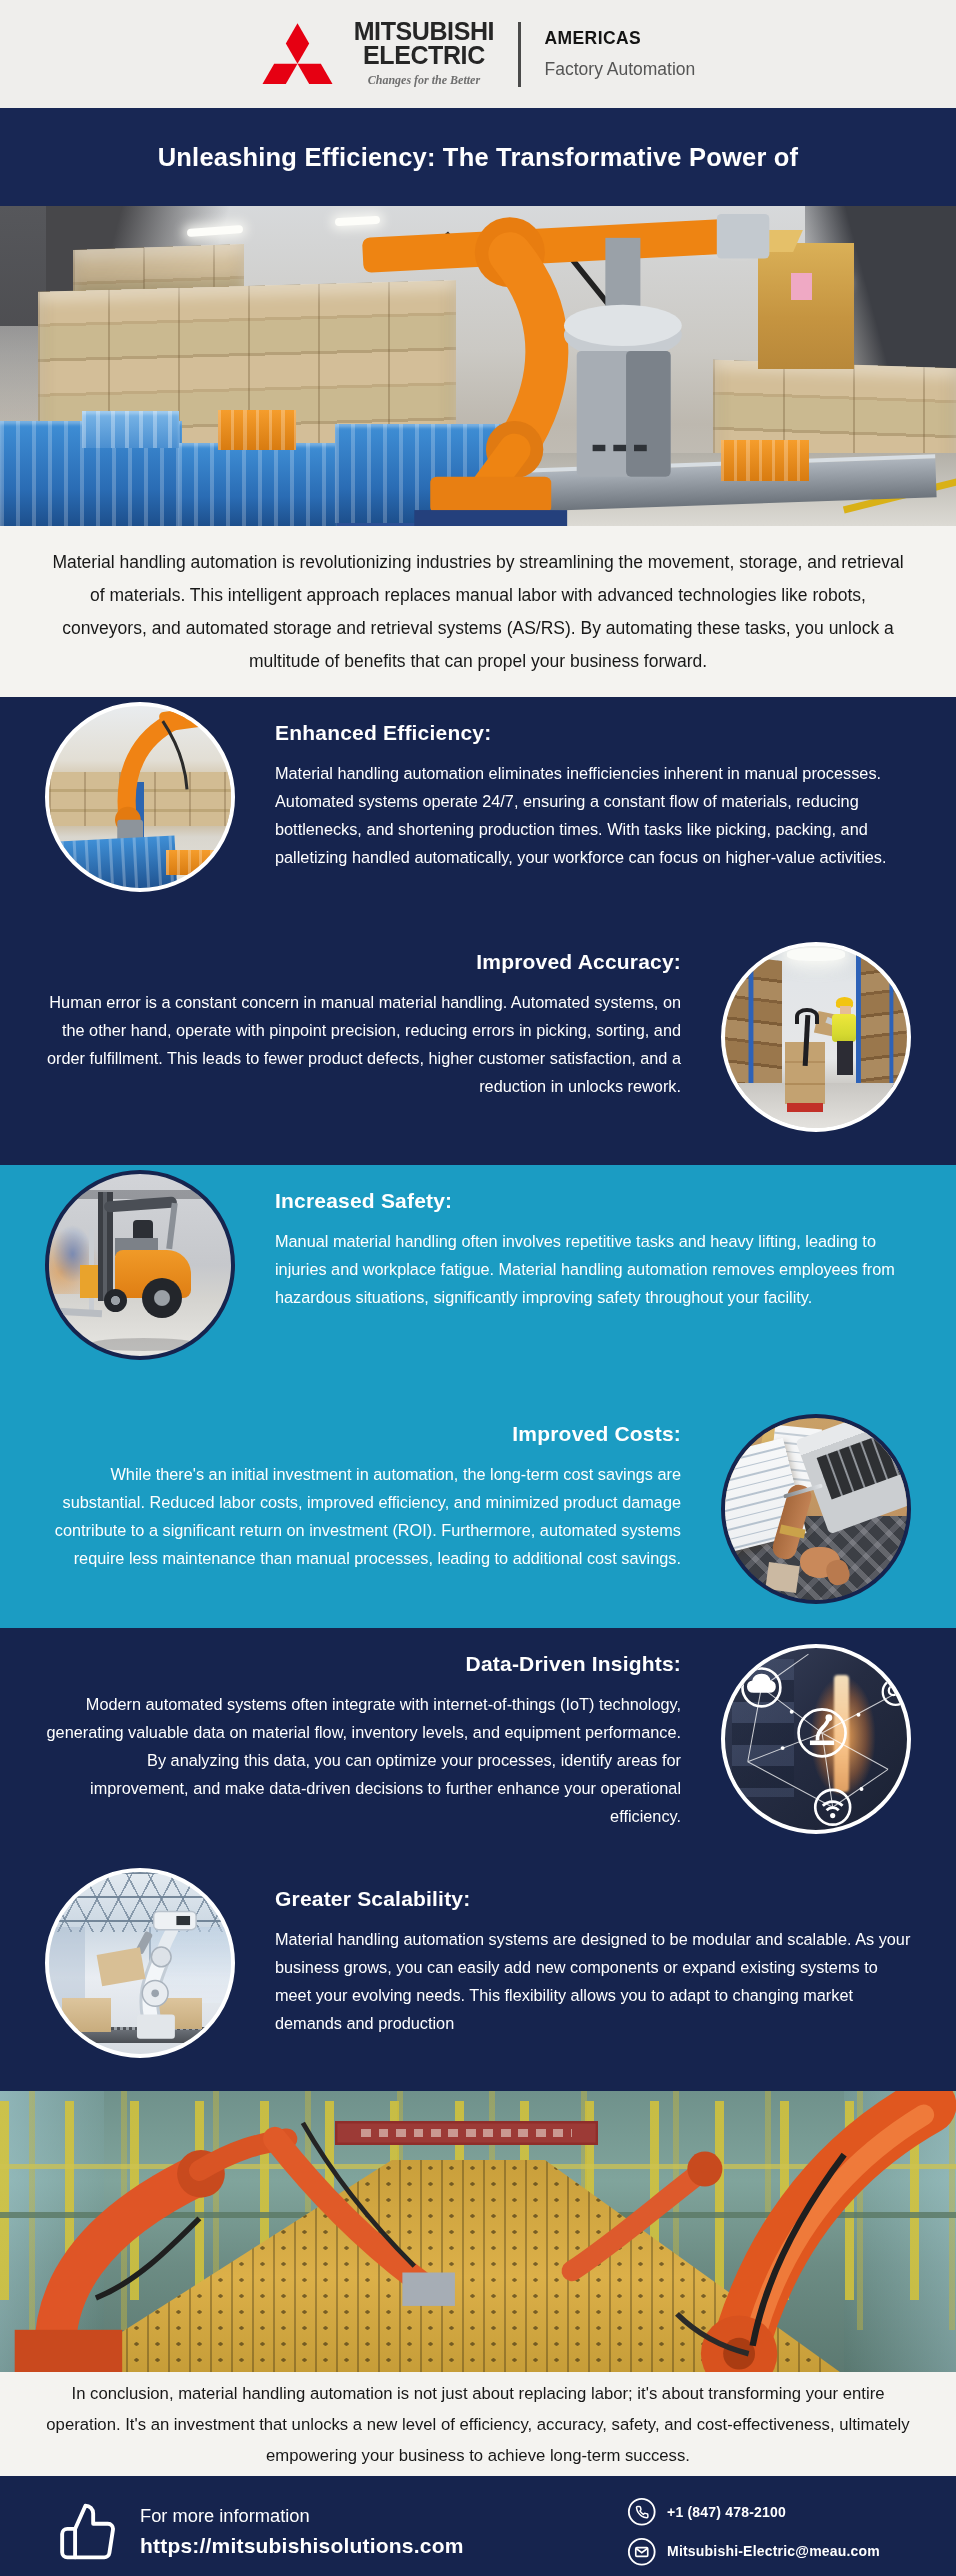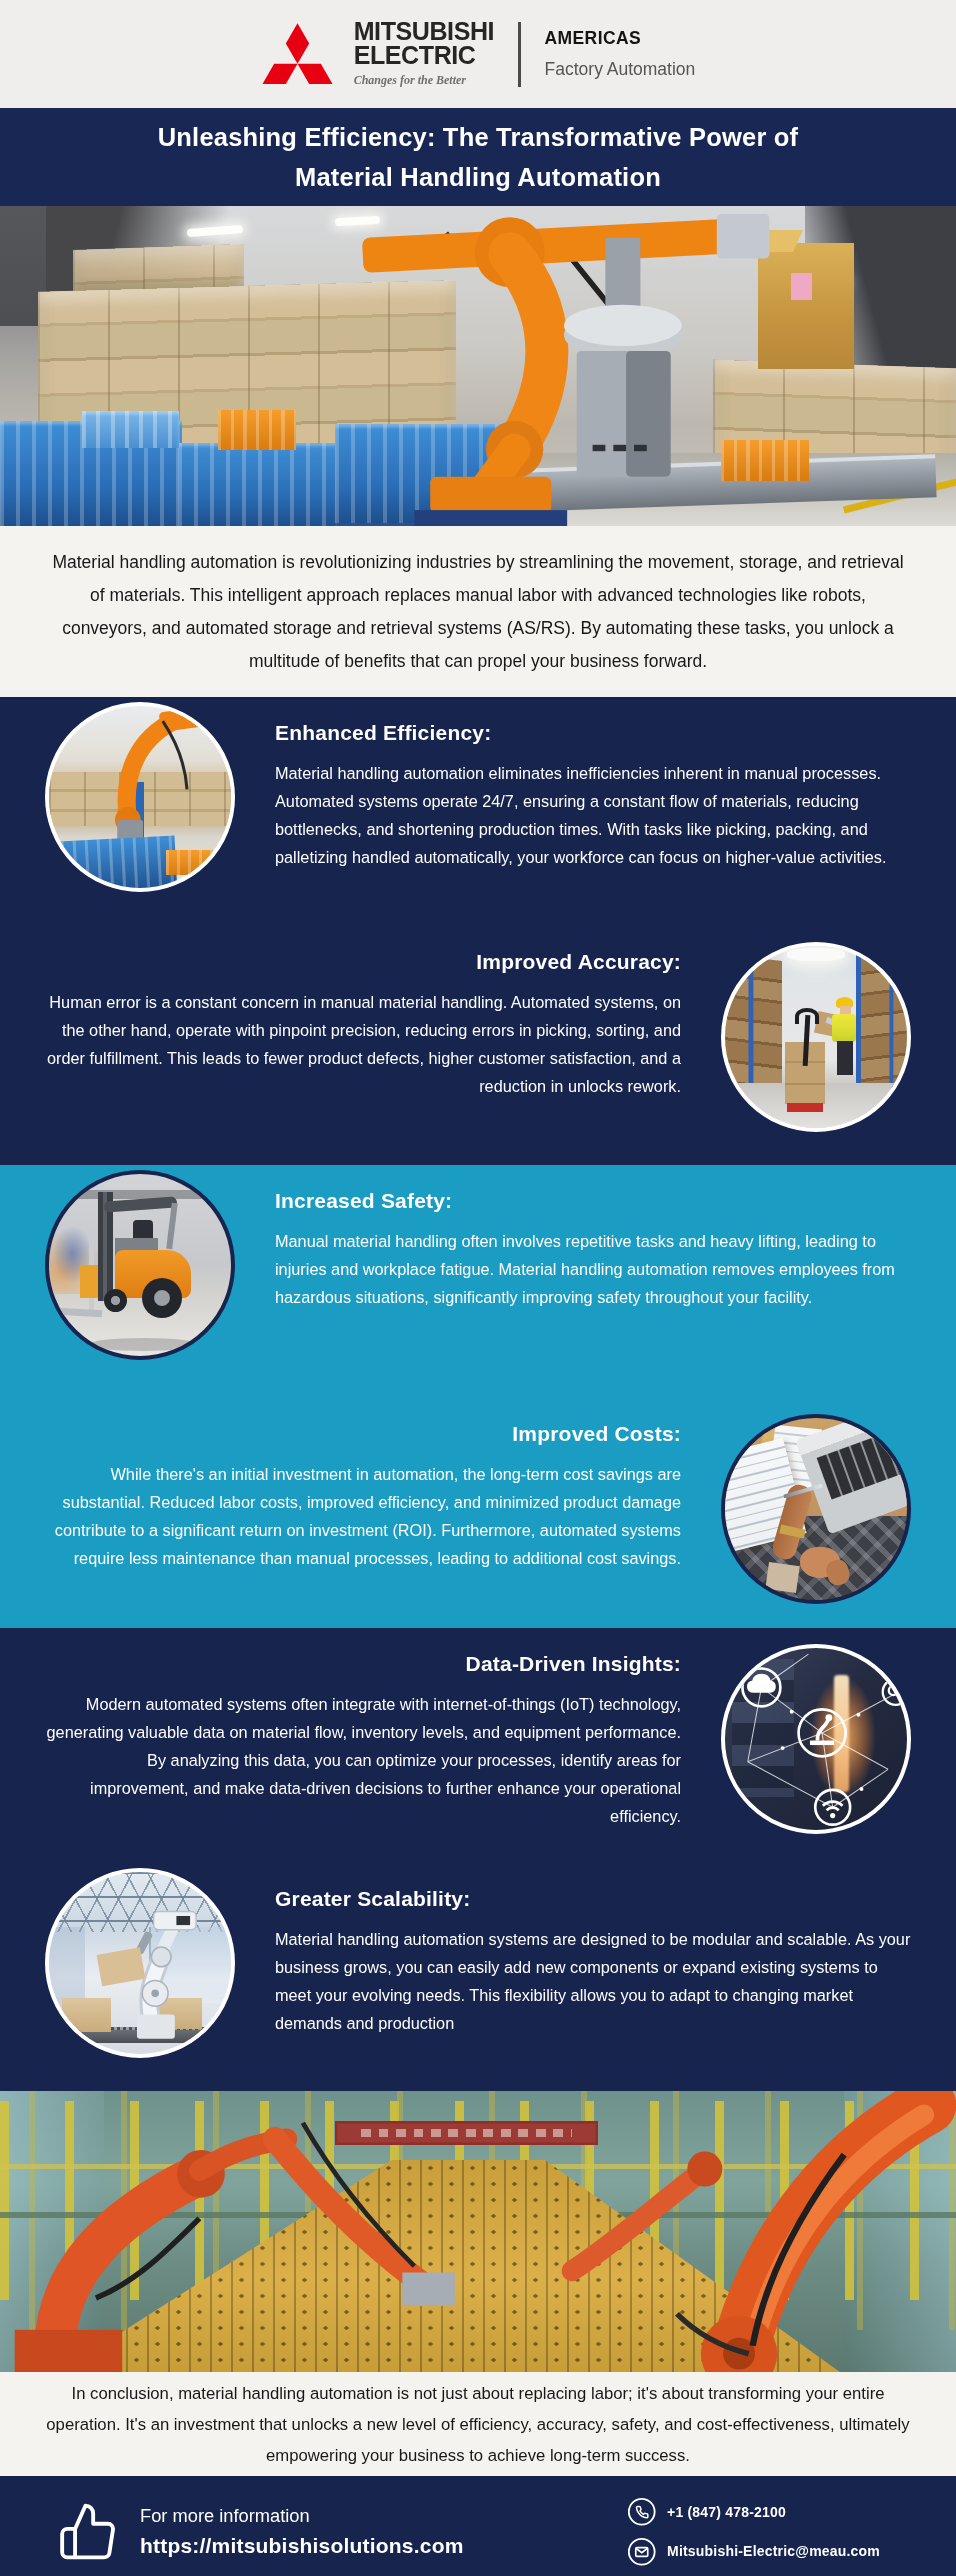--- a/index.html
+++ b/index.html
@@ -6,21 +6,21 @@
   html, body { margin: 0; padding: 0; background: #e8e8e8; }
   .page {
     width: 956px; height: 2576px; margin: 0 auto; position: relative;
     font-family: "Liberation Sans", sans-serif; background: #f2f1ee; overflow: hidden;
   }
 
   
   .top-header {
     height: 108px; background: #efeeec; display: flex; align-items: center; justify-content: center; gap: 24px;
   }
-  .logo-group { display: flex; align-items: center; gap: 20px; }
+  .logo-group { display: flex; align-items: center; gap: 20px; text-align: center; }
   .diamond-logo { width: 73px; height: 72px; }
   .brand-text { display: flex; flex-direction: column; }
   .brand-line { font-size: 25px; font-weight: bold; color: #262626; line-height: 0.94; letter-spacing: -0.4px; }
   .tagline { font-family: "Liberation Serif", serif; font-style: italic; font-weight: bold; color: #6f6f6f; font-size: 12px; margin-top: 5.6px; }
   .header-divider { width: 2.4px; height: 65px; background: #4a4a4a; }
   .region-block { display: flex; flex-direction: column; gap: 9.6px; }
   .region-name { font-size: 17.5px; font-weight: bold; color: #141414; letter-spacing: 0.4px; }
   .division-name { font-size: 17.5px; color: #555555; }
 
   
@@ -277,21 +277,20 @@
     </div>
     <div class="header-divider"></div>
     <div class="region-block">
       <span class="region-name">AMERICAS</span>
       <span class="division-name">Factory Automation</span>
     </div>
   </header>
 
   <div class="title-band">
     <div class="title-line">Unleashing Efficiency: The Transformative Power of</div>
-    <div class="title-line">Material Handling Automation</div>
   </div>
 
   <div class="hero">
     <div class="hero-corner-left layer" style="left:0;top:0;"></div>
     <div class="hero-wall-left"></div>
     <div class="hero-corner-right"></div>
     <div class="hero-light hl1"></div>
     <div class="hero-light hl2"></div>
     <div class="hero-light hl3"></div>
     <div class="hero-light hl4"></div>

